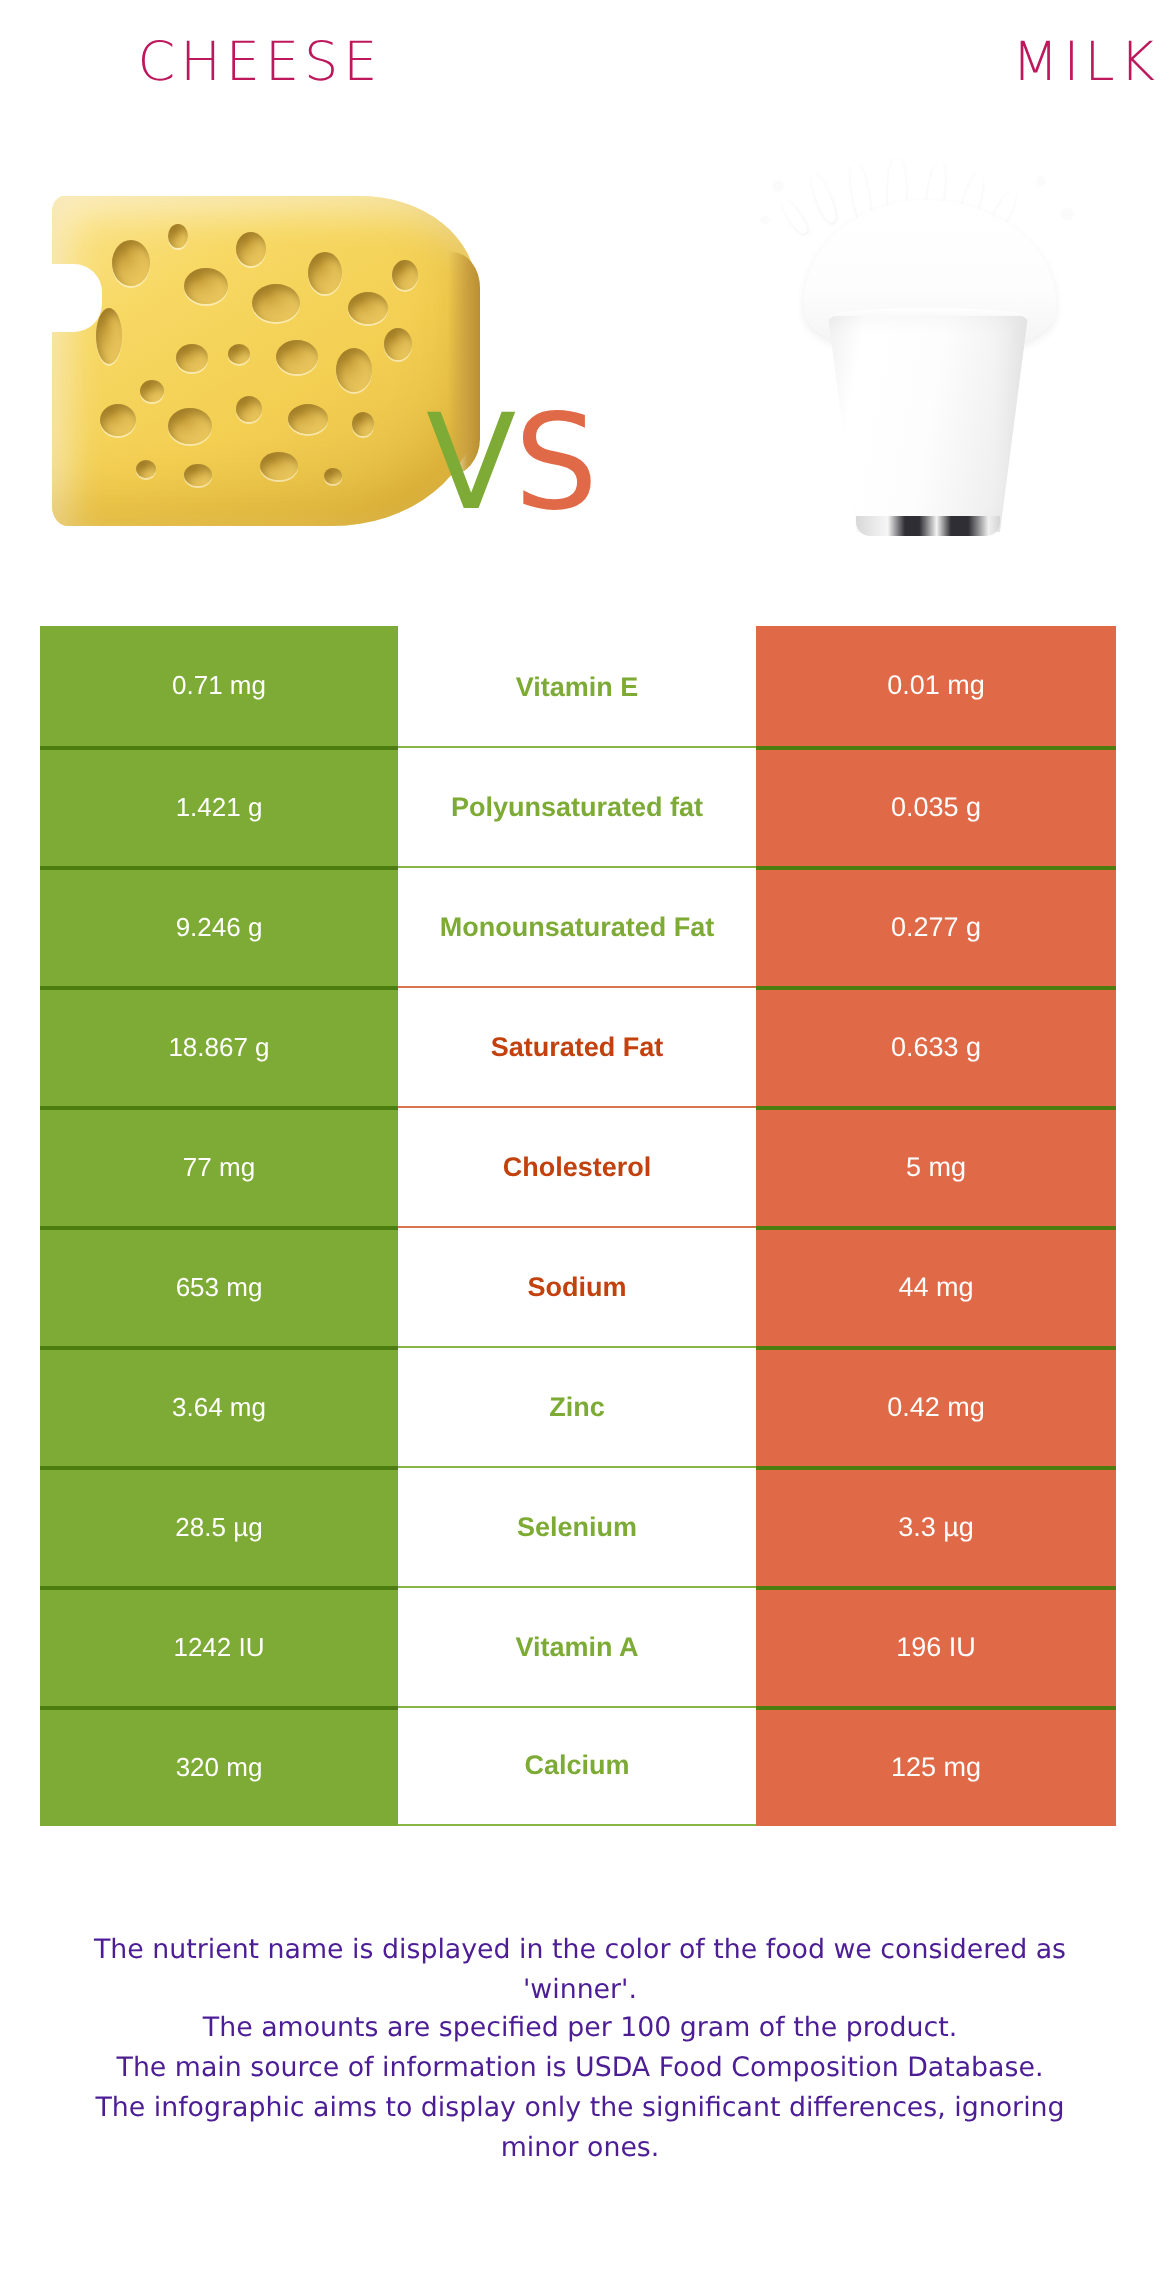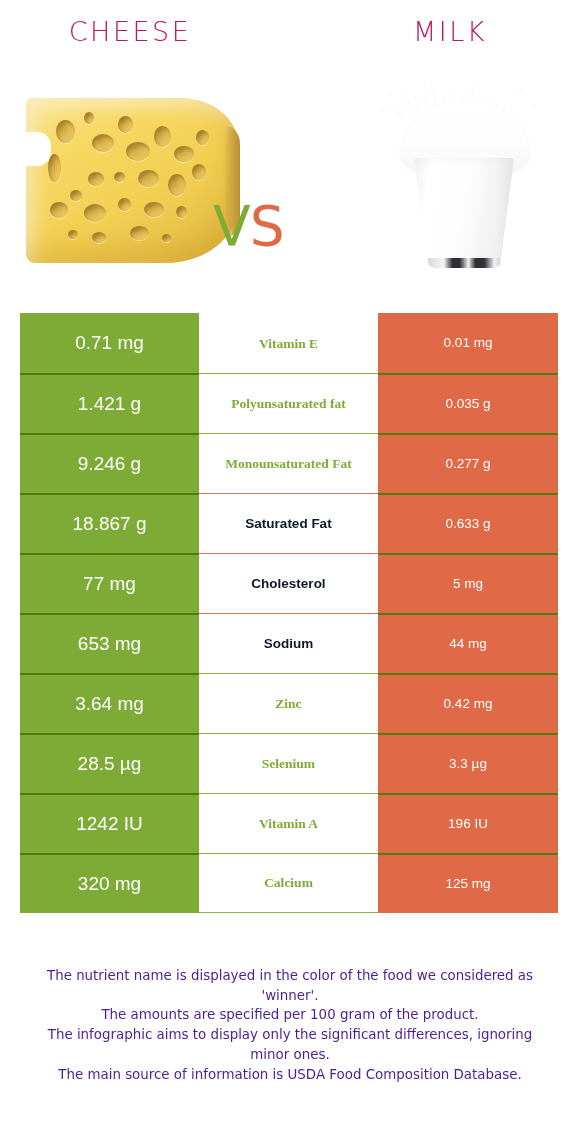--- a/index.html
+++ b/index.html
@@ -15,21 +15,21 @@
   .header {
     position:absolute; left:0; top:0; width:580px; height:60px;
   }
   .food-title {
     position:absolute; top:16px;
     font-size:27px; font-weight:300; letter-spacing:2.5px;
     color:#be185d; text-transform:uppercase; text-align:center;
     font-family:"DejaVu Sans", sans-serif;
   }
   .food-title.left  { left:0;   width:260px; }
-  .food-title.right { left:320px; width:260px; }
+  .food-title.right { left:320px; width:260px;text-align:right; }
 
   
   .hero { position:absolute; left:0; top:60px; width:580px; height:240px; }
 
   
   .cheese-wrap {
     position:absolute; left:26px; top:38px; width:212px; height:165px;
   }
   .cheese-body {
     position:absolute; inset:0;
@@ -80,43 +80,43 @@
   }
   .glass-base {
     position:absolute; left:56px; top:180px; width:72px; height:10px;
     background:linear-gradient(90deg,#d8d8d8,#f6f6f6 22%,#2e2e34 34%,#2e2e34 44%,#f3f3f3 56%,#2e2e34 66%,#2e2e34 78%,#f0f0f0 92%,#d4d4d4);
     border-radius:0 0 7px 7px;
   }
 
   
   .vs {
     position:absolute; left:213px; top:139px;
-    font-size:55px; font-weight:400; letter-spacing:-1px;
+    font-size:66px; font-weight:400; letter-spacing:-1px;
     font-family:"DejaVu Sans", sans-serif; line-height:1;
   }
   .vs .v { color:#7DAB36; }
   .vs .s { color:#E06A47; }
 
   
   .table {
     position:absolute; left:20px; top:313px; width:538px;
   }
   .row { display:flex; height:60px; width:100%; }
   .cell {
     display:flex; align-items:center; justify-content:center;
     text-align:center; line-height:1.18;
   }
-  .cell.left  { width:179px; background:#7DAB36; color:#ffffff; font-size:19px; font-weight:400; }
+  .cell.left  { width:179px; background:#7DAB36; color:#ffffff; font-size:13px; font-weight:400; }
   .cell.right { width:180px; background:#E06A47; color:#ffffff; font-size:13.5px; font-weight:400; }
   .cell.mid   {
     width:179px; background:#ffffff; font-size:13.5px; font-weight:700;
     padding:0 8px;
   }
-  .cell.mid.green-label  { color:#7DAB36;font-family:Liberation Serif, serif; }
-  .cell.mid.orange-label { color:#0f172a; }
+  .cell.mid.green-label  { color:#7DAB36; }
+  .cell.mid.orange-label { color:#c2410c; }
 
   
   .row + .row .cell.left,
   .row + .row .cell.right { border-top:2px solid #4d7c0f; }
   .row + .row .cell.mid.green-label  { border-top:1px solid #89b544; }
   .row + .row .cell.mid.orange-label { border-top:1px solid #d9744f; }
   .table .row:first-child .cell.mid.green-label  { border-top:1px solid #ffffff; }
   .table .row:last-child  .cell.mid.green-label  { border-bottom:1px solid #89b544;text-align:center; }
   .table .row:last-child  .cell.mid.orange-label { border-bottom:1px solid #d9744f; }
 
@@ -240,15 +240,15 @@
     <div class="row">
       <div class="cell left">320 mg</div>
       <div class="cell mid green-label">Calcium</div>
       <div class="cell right">125 mg</div>
     </div>
   </div>
 
 <div class="footer">
     <p>The nutrient name is displayed in the color of the food we considered as 'winner'.</p>
     <p>The amounts are specified per 100 gram of the product.</p>
+    <p>The main source of information is USDA Food Composition Database.</p>
     <p>The infographic aims to display only the significant differences, ignoring minor ones.</p>
-    <p>The main source of information is USDA Food Composition Database.</p>
   </div>
 
 </body></html>

